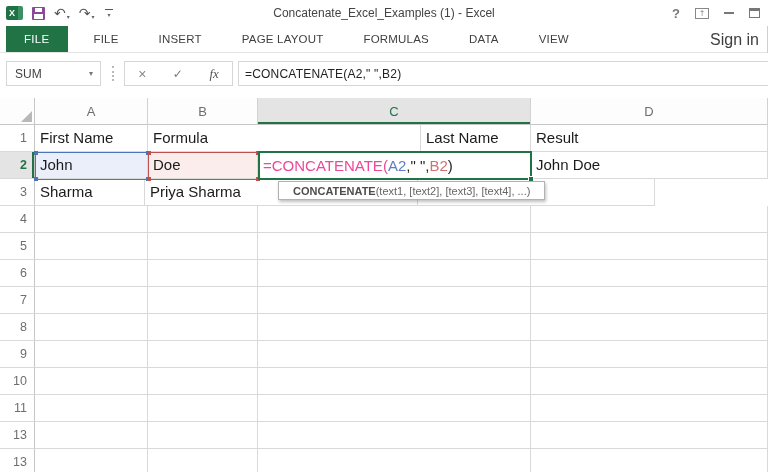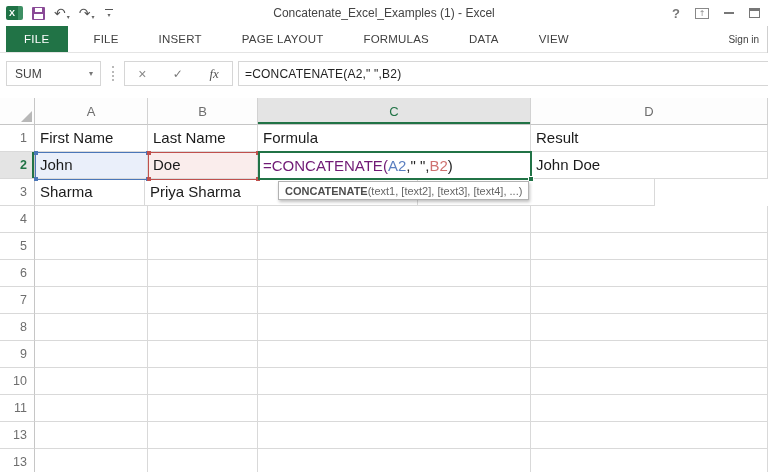--- a/index.html
+++ b/index.html
@@ -32,21 +32,21 @@
   .ribopt-icon{width:14px;height:11px;border:1px solid #888;display:flex;align-items:flex-start;
     justify-content:center;font-size:8px;line-height:9px;color:#888;font-family:"DejaVu Sans",sans-serif;}
   .min-icon{width:10px;height:2px;background:#777;}
   .max-icon{width:11px;height:10px;border:1px solid #777;border-top:3px solid #777;}
 
   
   .tabrow{height:27px;display:flex;align-items:stretch;border-bottom:1px solid #e4e4e4;position:relative;gap:12px;}
   .file-tab{margin-left:6px;background:var(--green);color:#fff;font-size:11.5px;
     padding:0 18px;display:flex;align-items:center;letter-spacing:.3px;}
   .rtab{font-size:11.5px;color:#3f3f3f;padding:0 14px;display:flex;align-items:center;letter-spacing:.2px;}
-  .signin{position:absolute;right:0;top:0;height:27px;display:flex;align-items:center;font-size:10px;
+  .signin{position:absolute;right:0;top:0;height:27px;display:flex;align-items:center;font-size:16px;
     color:#3f3f3f;padding:0 8px;border-right:1px solid #cfcfcf;}
 
   
   .fbar{height:41px;display:flex;align-items:center;background:#fff;position:relative;}
   .namebox{margin-left:6px;width:95px;height:25px;border:1px solid #d6d6d6;display:flex;
     align-items:center;font-size:12px;color:#3f3f3f;padding-left:8px;}
   .namebox .nb-caret{margin-left:auto;padding-right:7px;color:#777;font-family:"DejaVu Sans",sans-serif;font-size:8px;}
   .fdots{height:15px;border-left:2px dotted #b9b9b9;margin:0 10px 0 11px;}
   .fbtns{width:109px;height:25px;border:1px solid #d6d6d6;display:flex;align-items:center;
     justify-content:space-around;color:#777;}
@@ -86,21 +86,21 @@
   #b2box{left:148px;top:54px;width:111px;height:28px;border:1.5px solid var(--refred);}
   #b2box i{background:var(--refred);}
   .h-tl{left:-2px;top:-2px;} .h-tr{right:-2px;top:-2px;}
   .h-bl{left:-2px;bottom:-2px;} .h-br{right:-2px;bottom:-2px;}
   #c2box{position:absolute;left:258px;top:53px;width:274px;height:29px;border:2px solid var(--green);
     background:#fff;display:flex;align-items:center;padding-left:3px;font-size:15px;z-index:3;}
   .fillhandle{position:absolute;right:-4px;bottom:-4px;width:6px;height:6px;background:var(--green);
     border:1px solid #fff;}
   #tooltip{position:absolute;left:278px;top:83px;height:19px;z-index:4;background:#fff;
     border:1px solid #b2b2b2;box-shadow:1px 2px 3px rgba(0,0,0,.25);display:inline-flex;
-    align-items:center;padding:0 6px;font-size:11px;color:#666;white-space:nowrap;}
+    align-items:center;padding:0 14px;font-size:11px;color:#666;white-space:nowrap;}
   #tooltip .fn{font-weight:bold;color:#4d4d4d;}
 </style>
 </head>
 <body>
 
 <div class="titlebar">
   <div class="win-title">Concatenate_Excel_Examples (1) - Excel</div>
   <div class="qat">
     <span class="xl-icon">X</span>
     <span class="save-icon"></span>
@@ -156,22 +156,22 @@
     <div class="gridrow">
       <div class="corner"></div>
       <div class="colhead" style="width: 113px;">A</div>
       <div class="colhead" style="width: 110px;">B</div>
       <div class="colhead active" style="width: 273px;">C</div>
       <div class="colhead" style="width: 237px;">D</div>
     </div>
     <div class="gridrow">
       <div class="rowhead">1</div>
       <div class="cell" style="width: 113px;">First Name</div>
+      <div class="cell" style="width: 273px;">Formula</div>
       <div class="cell" style="width: 110px;">Last Name</div>
-      <div class="cell" style="width: 273px;">Formula</div>
       <div class="cell" style="width: 237px;">Result</div>
     </div>
     <div class="gridrow">
       <div class="rowhead active">2</div>
       <div class="cell fill-blue" style="width: 113px;">John</div>
       <div class="cell fill-red" style="width: 110px;">Doe</div>
       <div class="cell" style="width: 273px;"></div>
       <div class="cell" style="width: 237px;">John Doe</div>
     </div>
     <div class="gridrow">
@@ -257,20 +257,20 @@
       <i class="h-bl"></i>
       <i class="h-br"></i>
   </div>
   <div class="refbox" id="b2box">
     <i class="h-tl"></i>
       <i class="h-tr"></i>
       <i class="h-bl"></i>
       <i class="h-br"></i>
   </div>
   <div id="c2box">
-    <span><span style="color: #701a75; margin-top: 11px;">=CONCATENATE(</span><span style="color: rgb(91, 127, 192);">A2</span><span style="color: rgb(37, 37, 37);">," ",</span><span style="color: rgb(207, 114, 112);">B2</span><span style="color: rgb(37, 37, 37);">)</span></span>
+    <span><span style="color: #ec4899; margin-top: 11px;">=CONCATENATE(</span><span style="color: rgb(91, 127, 192);">A2</span><span style="color: rgb(37, 37, 37);">," ",</span><span style="color: rgb(207, 114, 112);">B2</span><span style="color: rgb(37, 37, 37);">)</span></span>
     <span class="fillhandle"></span>
   </div>
   <div id="tooltip">
     <span class="fn">CONCATENATE</span>
       <span>(text1, [text2], [text3], [text4], ...)</span>
   </div>
 </div>
 
 </body></html>

